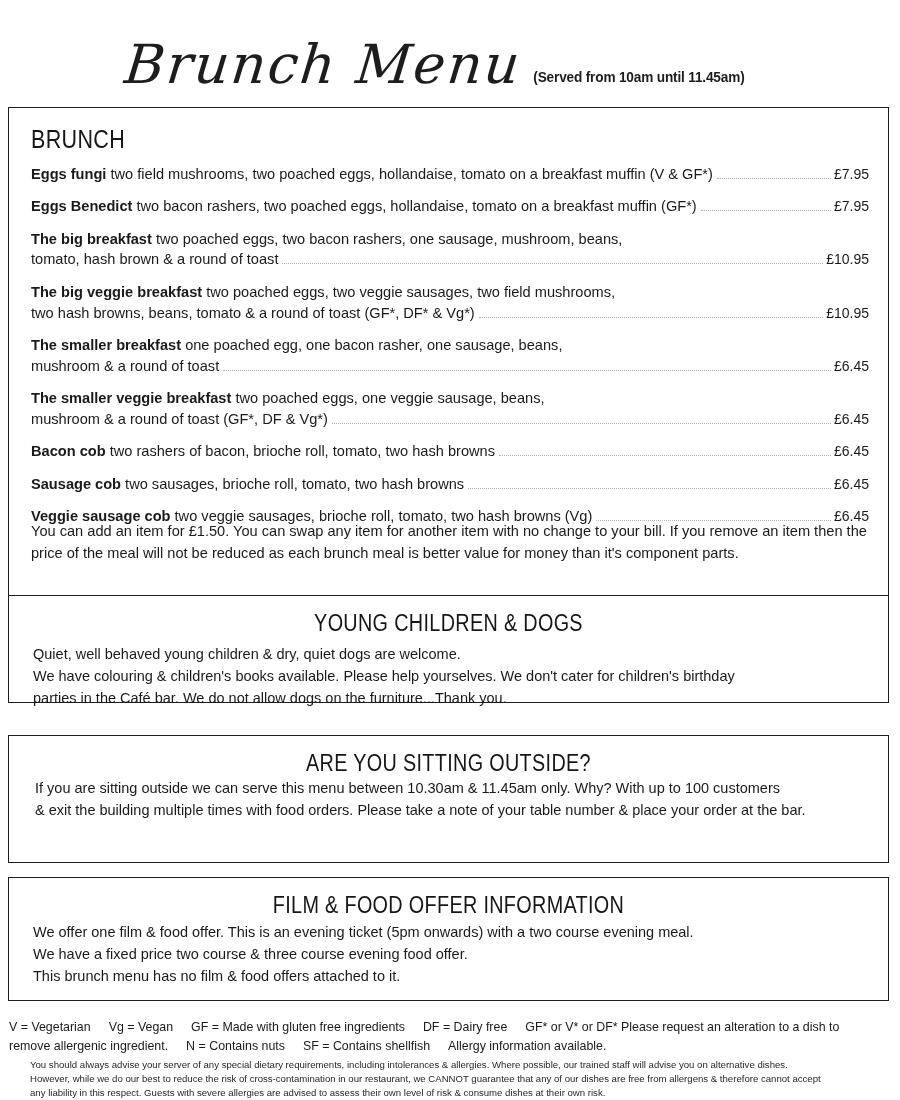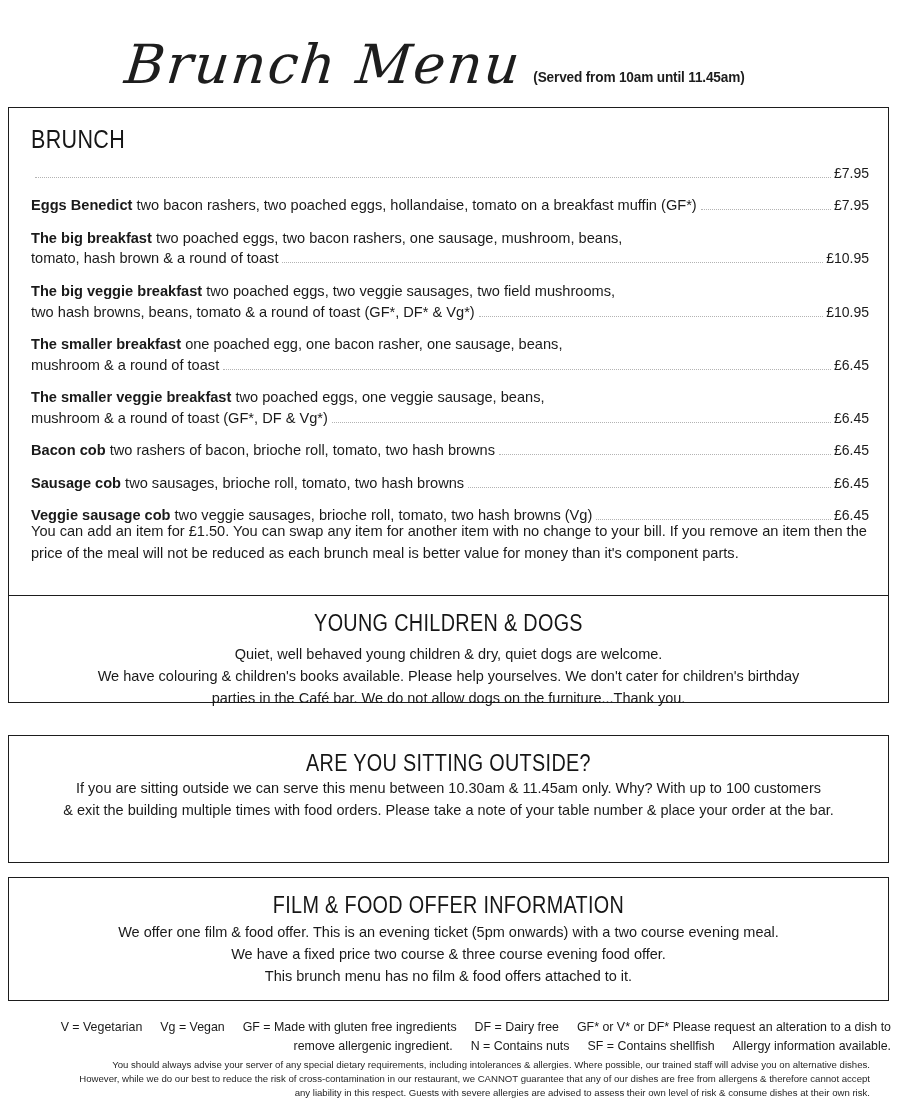--- a/index.html
+++ b/index.html
@@ -138,50 +138,49 @@
     left: 22px;
     top: 413px;
     width: 845px;
     font-size: 14.6px;
     line-height: 1.48;
     color: #1a1a1a;
   }
 
   
   .info-body {
-    text-align: center;
     font-size: 14.5px;
     line-height: 1.52;
     color: #1a1a1a;
     margin: 6px auto 0 auto;
     padding: 0 24px;
   }
   #box-outside .info-body { padding: 0 26px; margin-top: 0; }
   #box-film .info-body { margin-top: 2px; }
 
   
   .legend {
     position: absolute;
     left: 0;
     top: 1018px;
     width: 900px;
-    text-align: right;
+    text-align: left;
     font-size: 12.4px;
     line-height: 1.5;
     color: #1a1a1a;
   }
   .legend-row-1 span { margin: 0 9px; }
   .legend-row-2 span { margin: 0 9px; }
 
   .disclaimer {
     position: absolute;
     left: 30px;
     top: 1058px;
     width: 840px;
-    text-align: right;
+    text-align: left;
     font-size: 9.6px;
     line-height: 1.48;
     color: #262626;
   }
 </style>
 </head>
 <body>
 
 <div class="page">
 
@@ -190,20 +189,21 @@
     <div class="served-note">(Served from 10am until 11.45am)</div>
   </div>
 
   <div class="box" id="box-brunch">
     <div class="section-heading brunch-heading">BRUNCH</div>
 
     <div class="menu-list">
 
       <div class="menu-item">
         <div class="item-line">
+          <span class="item-text"><span class="item-name">Eggs fungi</span><span> two field mushrooms, two poached eggs, hollandaise, tomato on a breakfast muffin (V &amp; GF*)</span></span>
           <span class="leader"></span>
           <span class="item-price">£7.95</span>
         </div>
       </div>
 
       <div class="menu-item">
         <div class="item-line">
           <span class="item-text"><span class="item-name">Eggs Benedict</span><span> two bacon rashers, two poached eggs, hollandaise, tomato on a breakfast muffin (GF*)</span></span>
           <span class="leader"></span>
           <span class="item-price">£7.95</span>

